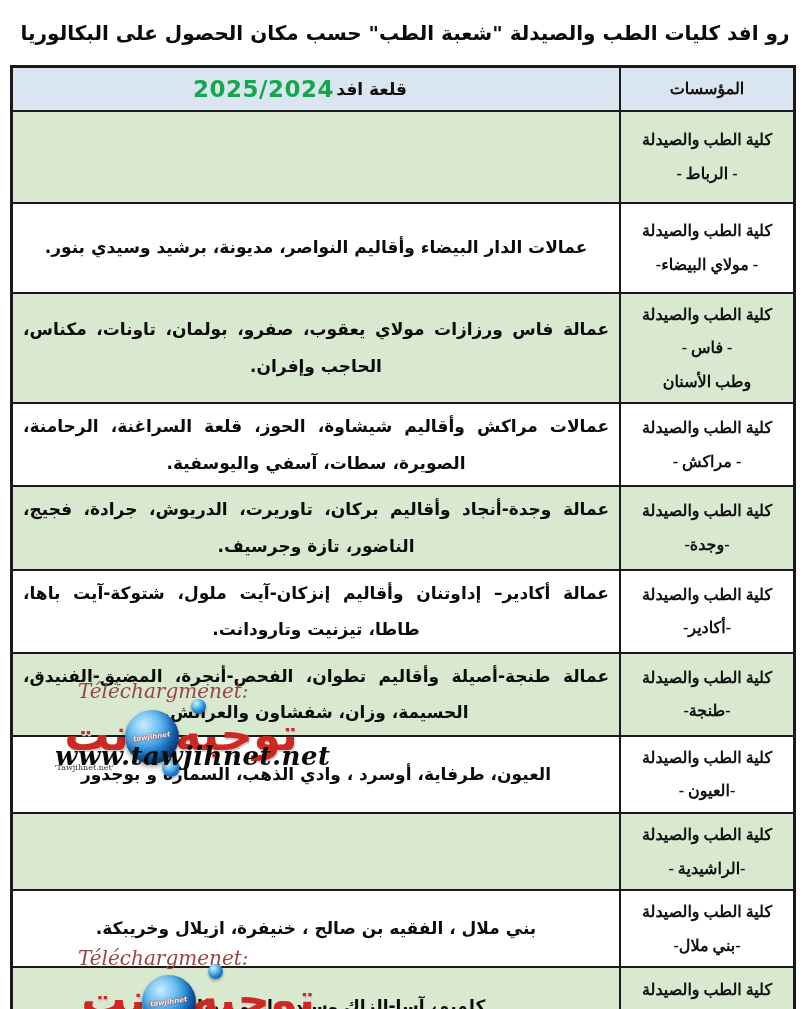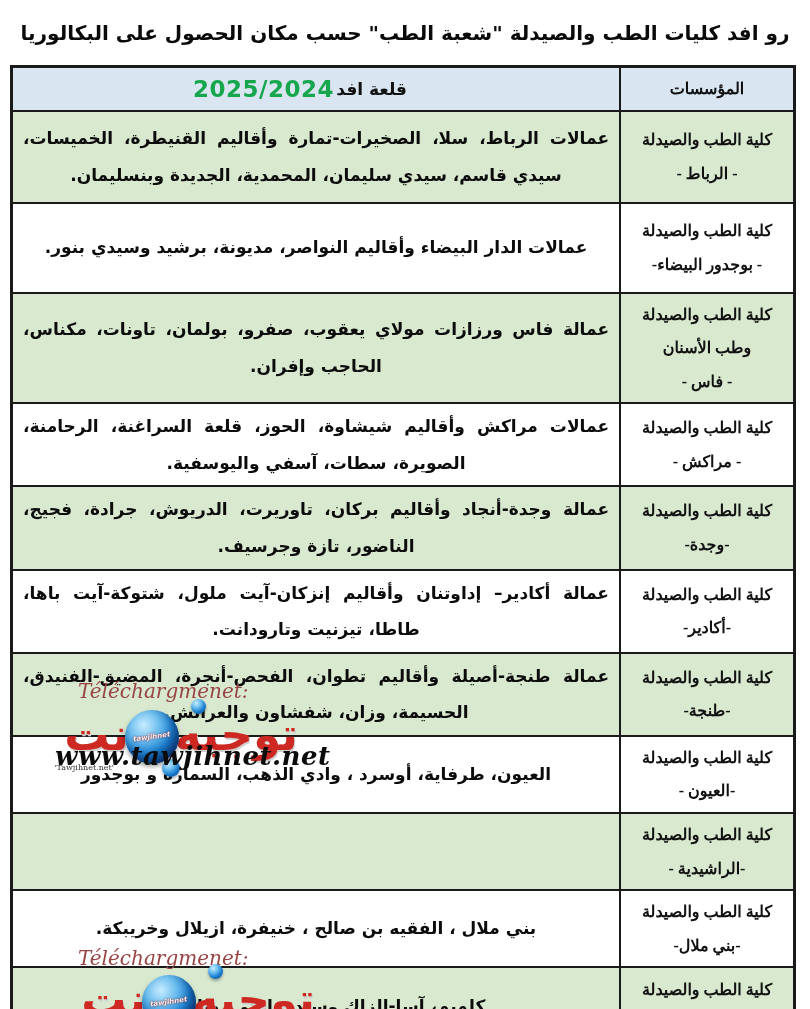--- a/index.html
+++ b/index.html
@@ -133,41 +133,38 @@
     </div>
 
     <div class="tbody">
 
       <div class="trow green">
         <div class="cell inst">
           <div>كلية الطب والصيدلة</div>
           <div></div>
           <div>- الرباط -</div>
         </div>
-        <div class="cell feed">
-          <div class="feed-text">عمالات الرباط، سلا، الصخيرات-تمارة وأقاليم القنيطرة، الخميسات، سيدي قاسم، سيدي سليمان، المحمدية، الجديدة وبنسليمان.</div>
-        </div>
-      </div>
-
-      <div class="trow">
-        <div class="cell inst">
-          <div>كلية الطب والصيدلة</div>
-          <div></div>
-          <div>- بوجدور البيضاء-</div>
+      </div>
+
+      <div class="trow">
+        <div class="cell inst">
+          <div>كلية الطب والصيدلة</div>
+          <div></div>
+          <div>- مولاي البيضاء-</div>
         </div>
         <div class="cell feed">
           <div class="feed-text">عمالات الدار البيضاء وأقاليم النواصر، مديونة، برشيد وسيدي بنور.</div>
         </div>
       </div>
 
       <div class="trow green">
         <div class="cell inst">
           <div>كلية الطب والصيدلة</div>
+          <div>- فاس -</div>
           <div>وطب الأسنان</div>
-          <div>- فاس -</div>
         </div>
         <div class="cell feed">
           <div class="feed-text">عمالة فاس ورزازات مولاي يعقوب، صفرو، بولمان، تاونات، مكناس، الحاجب وإفران.</div>
         </div>
       </div>
 
       <div class="trow">
         <div class="cell inst">
           <div>كلية الطب والصيدلة</div>
           <div></div>

